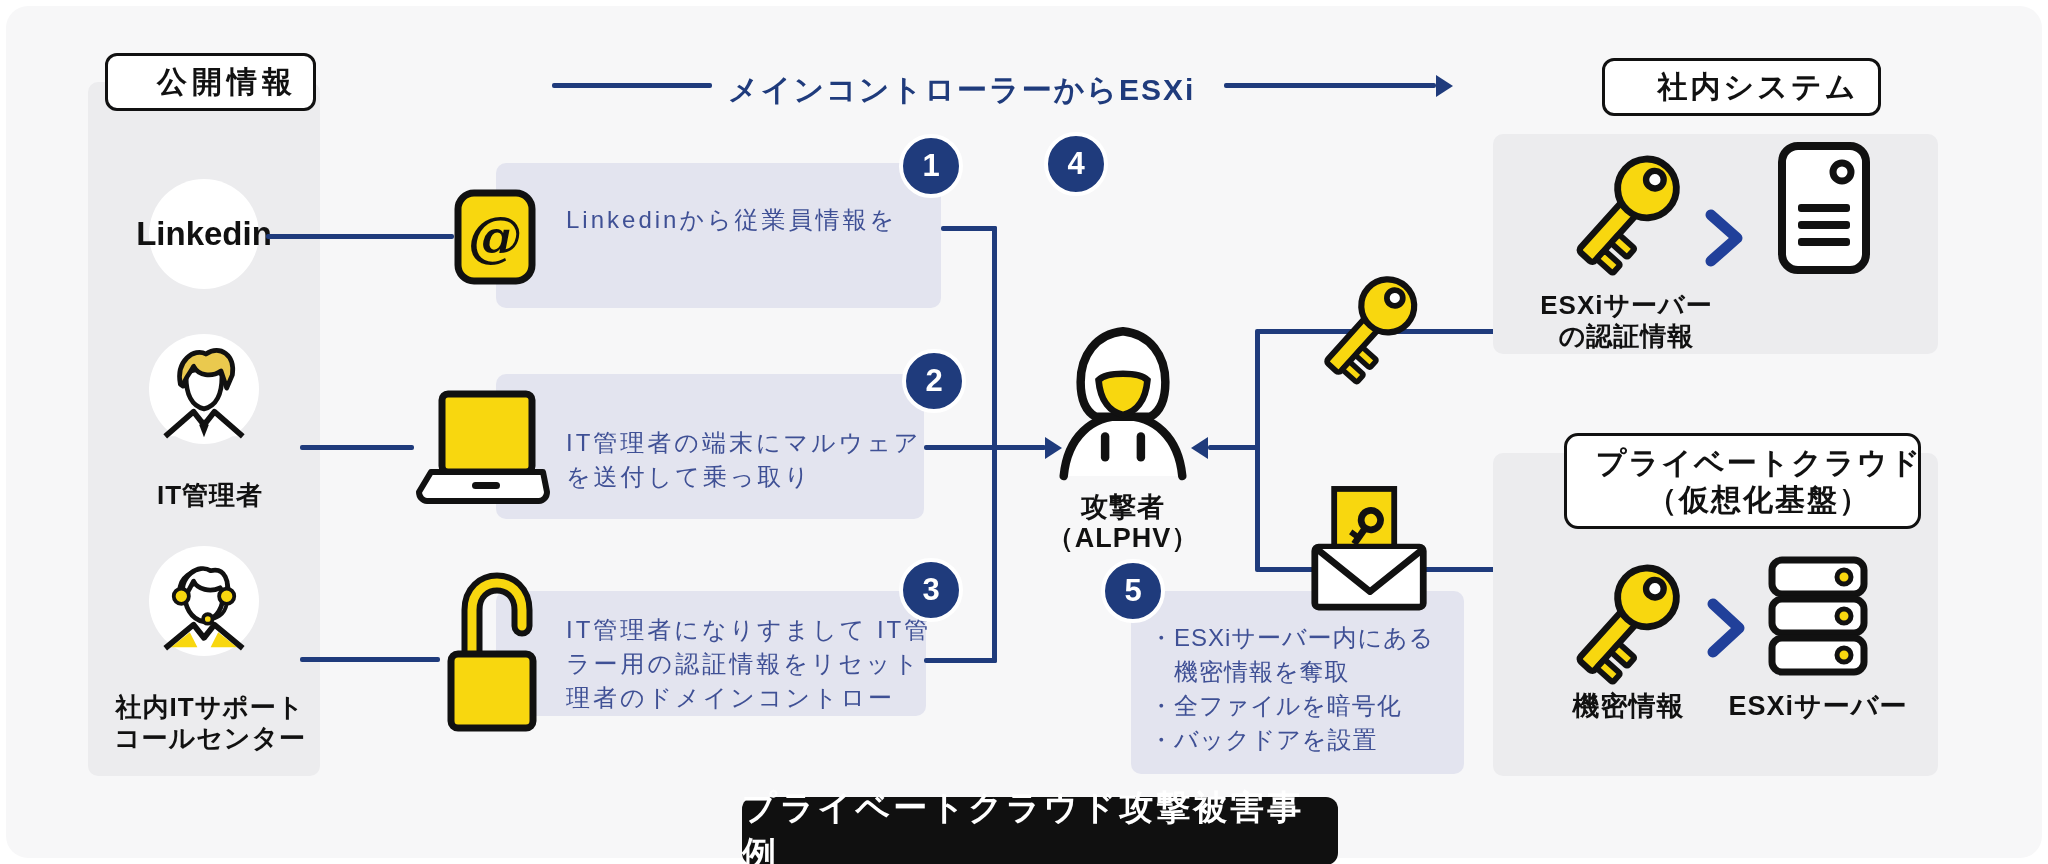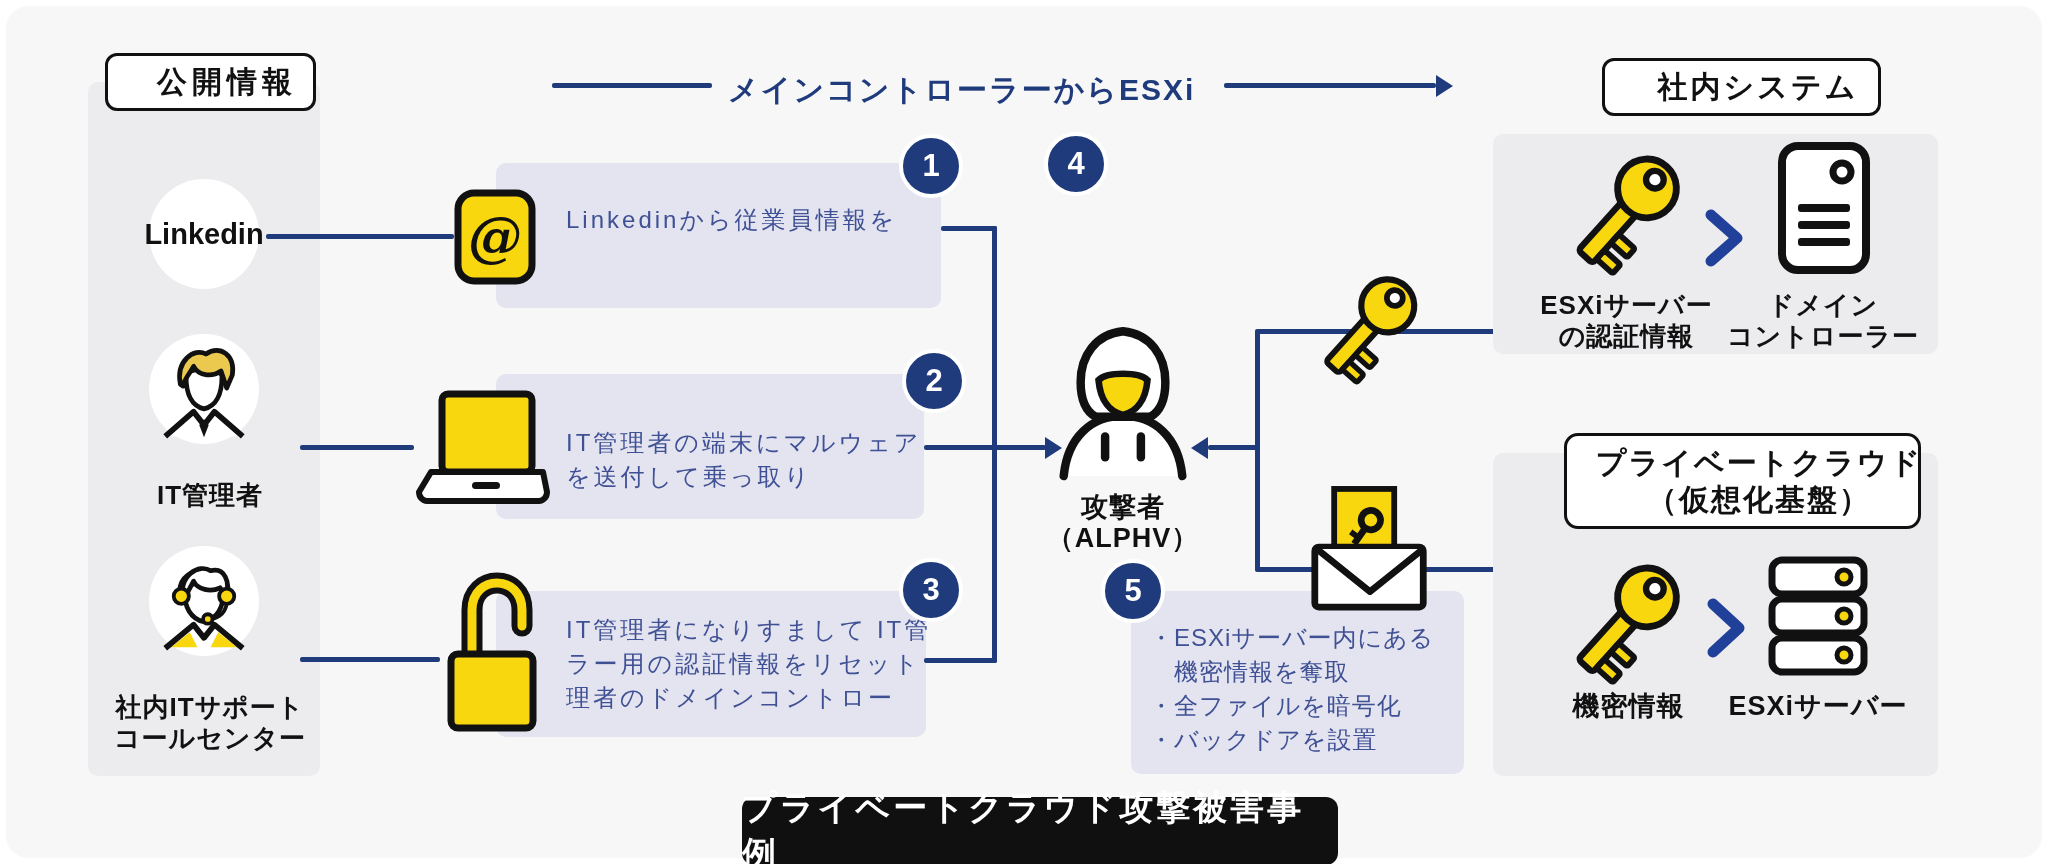--- a/index.html
+++ b/index.html
@@ -43,21 +43,21 @@
 <body>
 
 <div id="canvas">
 
   <div class="panel" style="left:82px;top:76px;width:232px;height:694px;"></div>
   <div class="tagbox" style="left:99px;top:47px;width:172px;height:52px;font-size:30px;letter-spacing:5px;">
     <span>公開情報</span>
   </div>
 
   <div class="avatar" style="left:143px;top:173px;">
-    <span style="font-size:29px;font-weight:bold;color:var(--ink);">Linkedin</span>
+    <span style="font-size:33px;font-weight:bold;color:var(--ink);">Linkedin</span>
   </div>
 
   <div class="avatar" style="left:143px;top:328px;">
     <svg width="104" height="104" viewBox="0 0 110 110">
       <path d="M36,42 C36,31 74,31 74,42 C74,60 68,73 55,76 C42,73 36,60 36,42 Z" fill="#fff" stroke="var(--ink)" stroke-width="5"></path>
       <path d="M30,50 C25,25 45,11 57,18 C72,8 88,19 85,40 L79,54 L73,36 C63,43 49,41 44,31 C40,39 34,44 33,52 Z" fill="var(--hair)" stroke="var(--ink)" stroke-width="5" stroke-linejoin="round"></path>
       <path d="M14,105 L44,79 L55,93 L66,79 L96,105" fill="#fff" stroke="var(--ink)" stroke-width="6" stroke-linejoin="round"></path>
       <path d="M50,93 L55,87 L60,93 L55,106 Z" fill="var(--ink)"></path>
     </svg>
   </div>
@@ -95,21 +95,21 @@
   </div>
 
   <div class="stepbox" style="left:490px;top:368px;width:428px;height:145px;padding:52px 0 0 70px;box-sizing:border-box;">
     <span class="stepline">IT管理者の端末にマルウェア</span>
     <span class="stepline">を送付して乗っ取り</span>
   </div>
   <div class="badge" style="left:896px;top:343px;">
     <span>2</span>
   </div>
 
-  <div class="stepbox" style="left:490px;top:585px;width:430px;height:146px;padding:22px 0 16px 70px;box-sizing:border-box;">
+  <div class="stepbox" style="left:490px;top:585px;width:430px;height:125px;padding:22px 0 16px 70px;box-sizing:border-box;">
     <span class="stepline">IT管理者になりすまして IT管</span>
     <span class="stepline">ラー用の認証情報をリセット</span>
     <span class="stepline">理者のドメインコントロー</span>
   </div>
   <div class="badge" style="left:893px;top:552px;">
     <span>3</span>
   </div>
 
   <div class="badge" style="left:1038px;top:126px;">
     <span>4</span>
@@ -232,24 +232,20 @@
 
   <div class="abs" style="left:1772px;top:136px;">
     <svg width="92" height="132" viewBox="0 0 92 132">
       <rect x="4" y="4" width="84" height="124" rx="16" fill="#fff" stroke="var(--ink)" stroke-width="8"></rect>
       <circle cx="64" cy="30" r="9" fill="#fff" stroke="var(--ink)" stroke-width="7"></circle>
       <rect x="20" y="62" width="52" height="8" rx="3" fill="var(--ink)"></rect>
       <rect x="20" y="79" width="52" height="8" rx="3" fill="var(--ink)"></rect>
       <rect x="20" y="96" width="52" height="8" rx="3" fill="var(--ink)"></rect>
     </svg>
   </div>
-  <div class="caption" style="left:1712px;top:284px;width:210px;">
-    <span class="stepline">ドメイン</span>
-    <span class="stepline">コントローラー</span>
-  </div>
 
   <div class="panel" style="left:1487px;top:447px;width:445px;height:323px;"></div>
   <div class="tagbox" style="left:1558px;top:427px;width:318px;height:90px;font-size:30px;letter-spacing:2px;flex-direction:column;line-height:37px;border-radius:14px;">
     <span class="stepline">プライベートクラウド</span>
     <span class="stepline">（仮想化基盤）</span>
   </div>
 
   <div class="abs" style="left:1548px;top:545px;">
     <svg width="140" height="142" viewBox="0 0 140 145">
       <g transform="rotate(42 70 72)">

